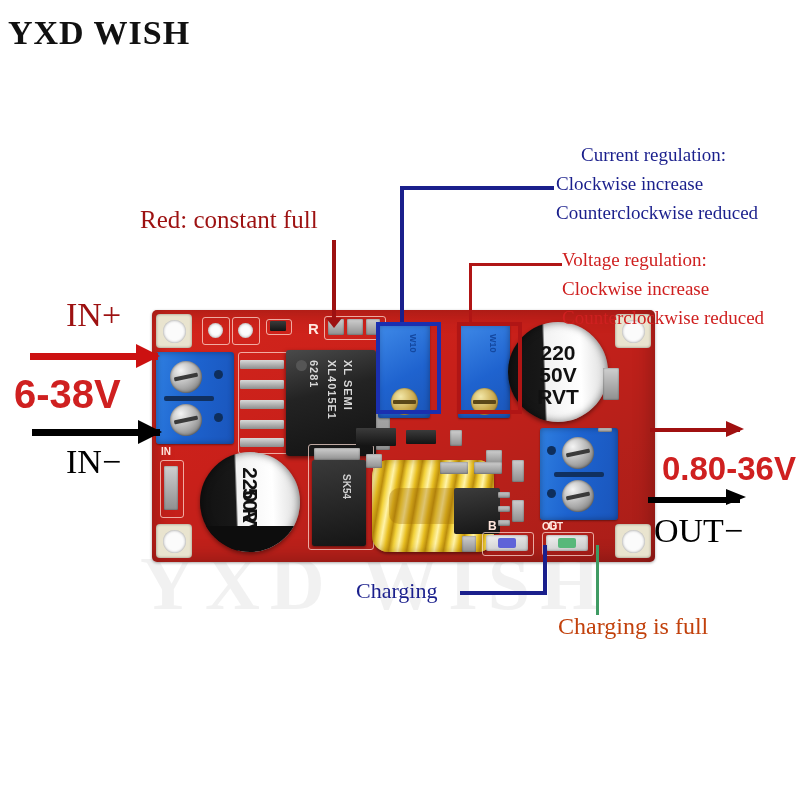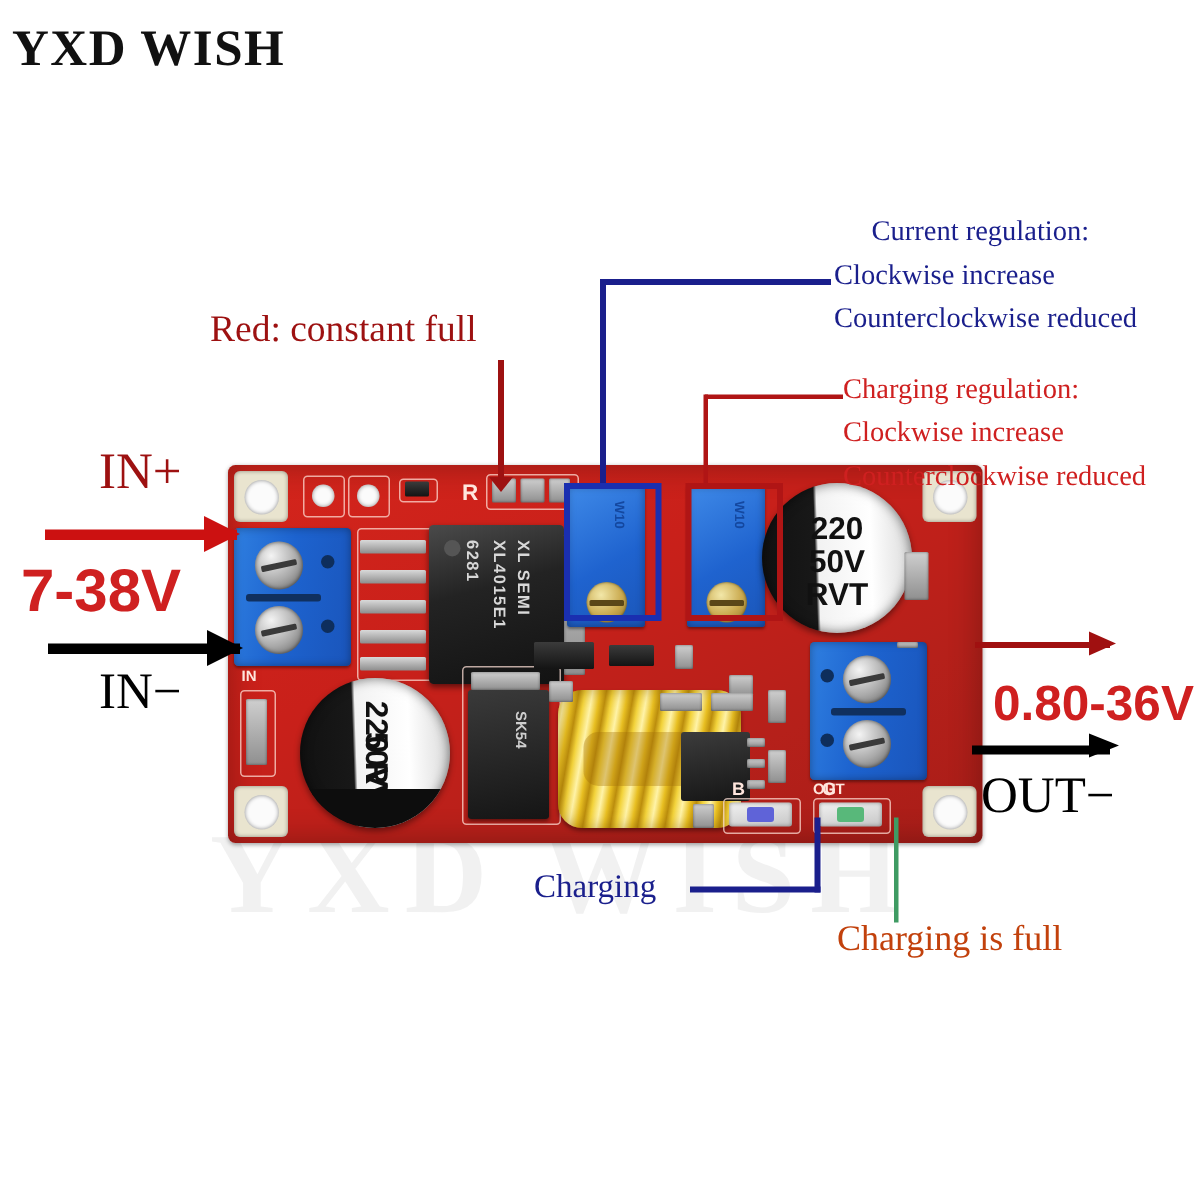--- a/index.html
+++ b/index.html
@@ -259,35 +259,35 @@
 
 <div class="ann blue-d" style="left:556px;top:144px;font-size:19px;margin-left:25px;">Current regulation:</div>
 <div class="ann blue-d" style="left:556px;top:173px;font-size:19px;">Clockwise increase</div>
 <div class="ann blue-d" style="left:556px;top:202px;font-size:19px;">Counterclockwise reduced</div>
 
 <div class="ln hline" style="left:402px;top:186px;width:152px;background:#1a1f8c;"></div>
 <div class="ln vline" style="left:400px;top:186px;height:138px;background:#1a1f8c;"></div>
 
 <div class="box" style="left:376px;top:322px;width:57px;height:84px;border:4px solid #1a2fb0;"></div>
 
-<div class="ann red-b" style="left:562px;top:249px;font-size:19px;">Charging regulation:</div>
+<div class="ann red-b" style="left:562px;top:249px;font-size:19px;">Voltage regulation:</div>
 <div class="ann red-b" style="left:562px;top:278px;font-size:19px;">Clockwise increase</div>
 <div class="ann red-b" style="left:562px;top:307px;font-size:19px;">Counterclockwise reduced</div>
 
 <div class="ln thin-h" style="left:470px;top:263px;width:92px;background:#b01515;"></div>
 <div class="ln thin-v" style="left:469px;top:263px;height:62px;background:#b01515;"></div>
 
 <div class="box" style="left:457px;top:322px;width:57px;height:84px;border:4px solid #b01515;"></div>
 
 <div class="ann red-d" style="left:66px;top:296px;font-size:34px;">IN+</div>
 
 <div class="ln hline" style="left:30px;top:353px;width:128px;height:7px;background:#cc1111;"></div>
 <div class="arrow" style="left:136px;top:344px;border-left:24px solid #cc1111;"></div>
 
-<div class="ann red-b sans" style="left:14px;top:372px;font-size:40px;">7-38V</div>
+<div class="ann red-b sans" style="left:14px;top:372px;font-size:40px;">6-38V</div>
 
 <div class="ln hline" style="left:32px;top:429px;width:128px;height:7px;background:#000;"></div>
 <div class="arrow" style="left:138px;top:420px;border-left:24px solid #000;"></div>
 
 <div class="ann" style="left:66px;top:443px;font-size:34px;color:#000;">IN−</div>
 
 <div class="ln thin-h" style="left:650px;top:428px;width:90px;height:4px;background:#a01010;"></div>
 <div class="arrow-sm" style="left:726px;top:421px;border-left:18px solid #a01010;"></div>
 
 <div class="ann red-b sans" style="left:662px;top:450px;font-size:33px;">0.80-36V</div>

